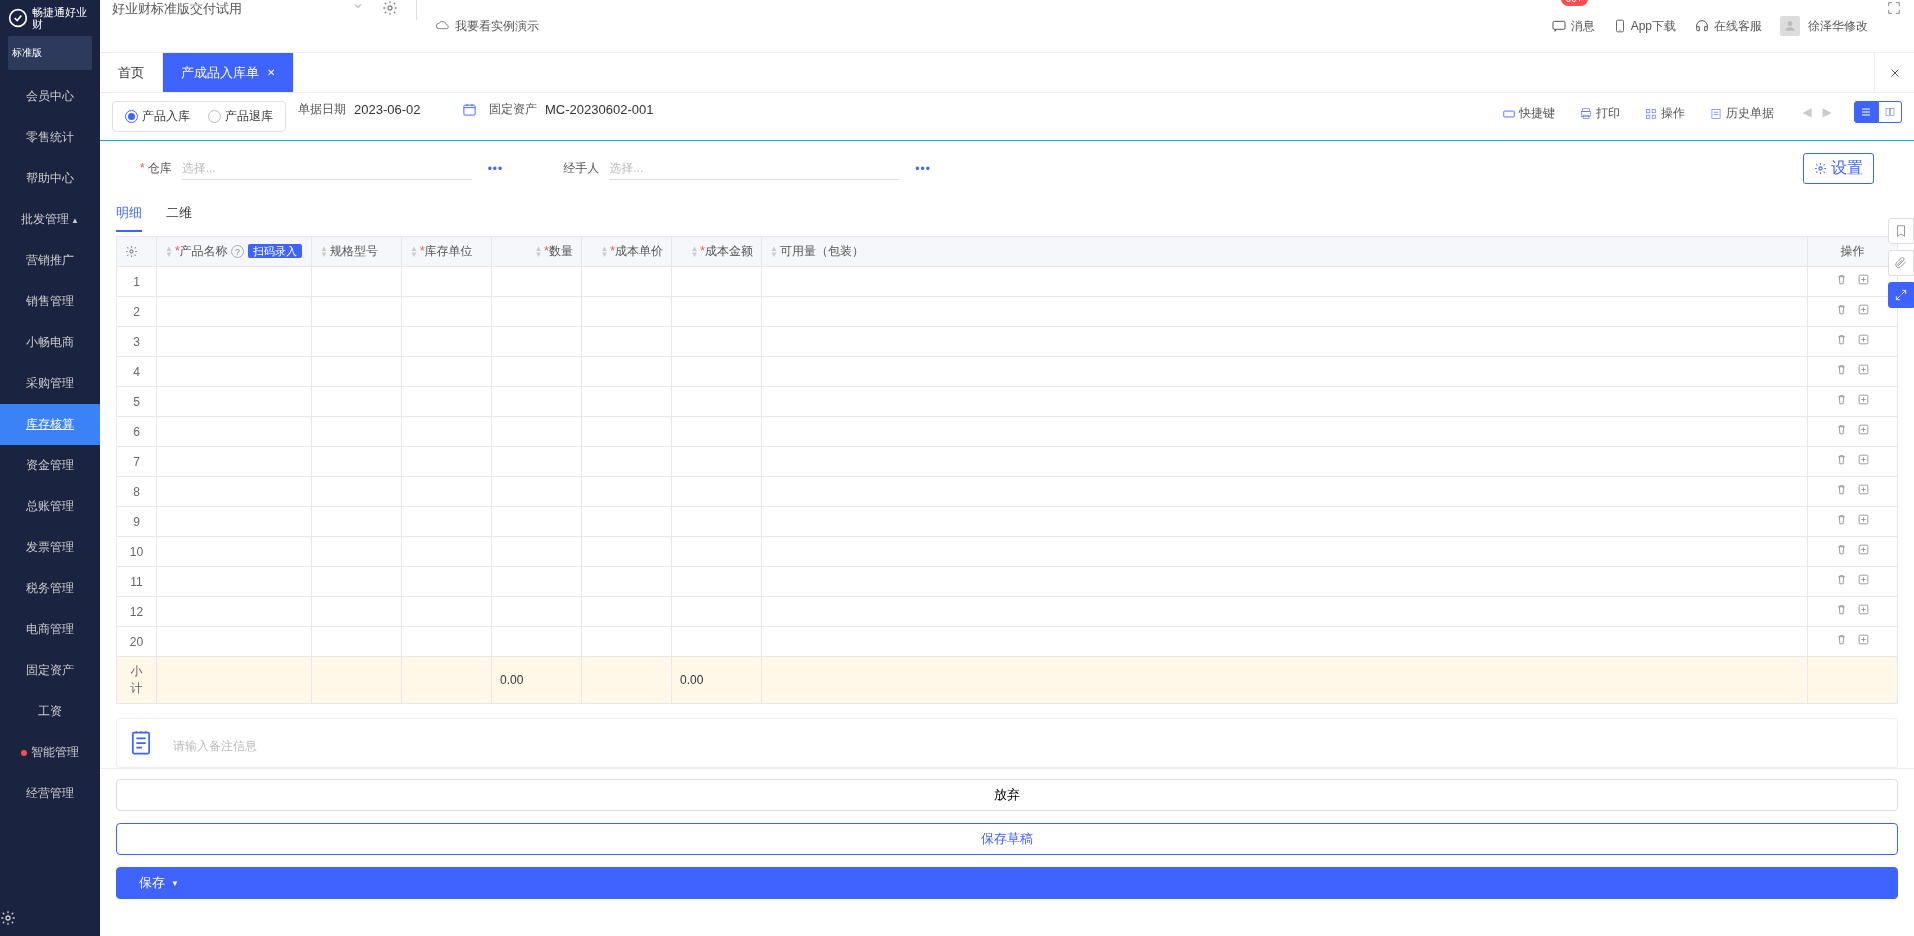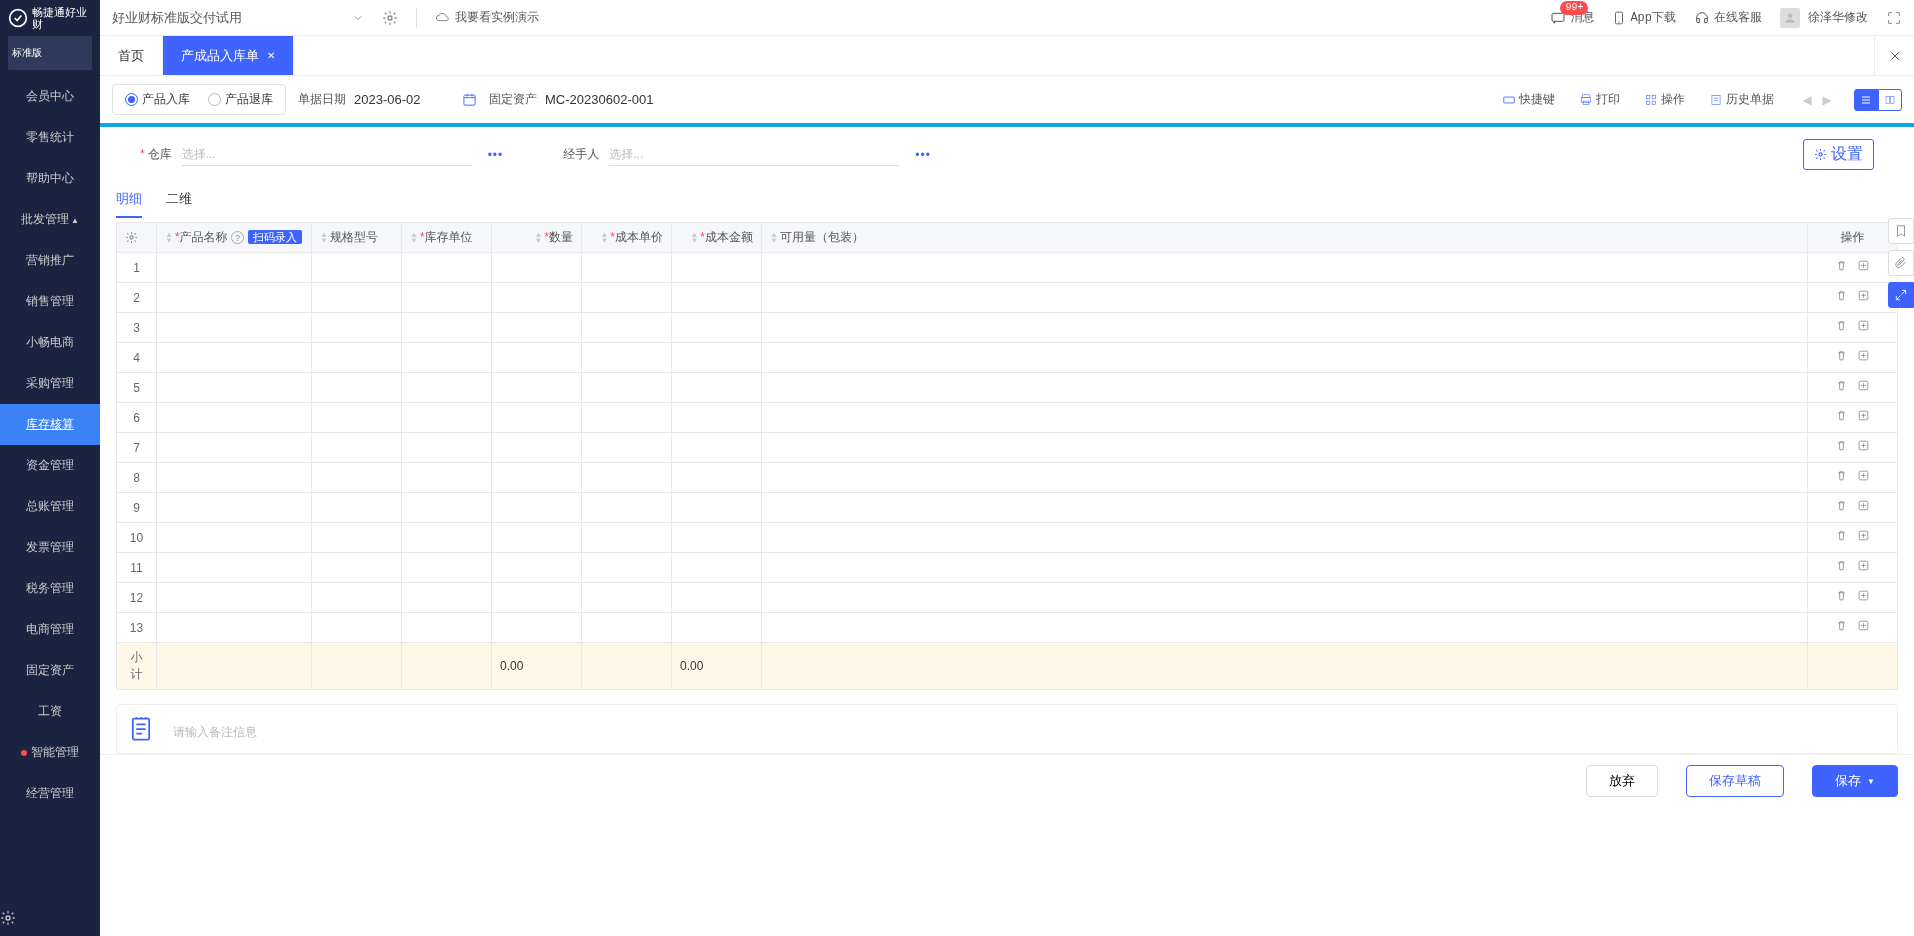--- a/index.html
+++ b/index.html
@@ -16,42 +16,42 @@
 .sidebar-item { padding: 12px 0; text-align: center; font-size: 12px; cursor: pointer; position: relative; }
 .sidebar-item.active { background: #3b82f6; color: #fff; text-decoration: underline; }
 .sidebar-item .caret { font-size: 8px; margin-left: 2px; }
 .sidebar-item .dot { display: inline-block; width: 6px; height: 6px; background: #ff4d4f; border-radius: 50%; margin-right: 4px; vertical-align: middle; }
 .sidebar-settings { text-align: center; padding: 10px 0; cursor: pointer; }
 
 
 .main { flex: 1; display: flex; flex-direction: column; background: #fff; }
 
 
-.top-header { height: 36px; display: flex; align-items: center; padding: 0 12px; border-bottom: 1px solid #eee; font-family: Liberation Mono, monospace; }
+.top-header { height: 53px; display: flex; padding: 0 12px; border-bottom: 1px solid #eee; }
 .trial-name { font-size: 13px; color: #555; }
 .trial-chevron { margin-left: 110px; color: #888; cursor: pointer; }
 .top-gear { margin-left: 18px; color: #888; cursor: pointer; }
 .top-divider { width: 1px; height: 20px; background: #ddd; margin: 0 18px; }
 .demo-link { color: #555; display: flex; align-items: center; gap: 4px; cursor: pointer; }
 .top-spacer { flex: 1; }
 .top-action { display: flex; align-items: center; gap: 4px; margin-left: 18px; color: #555; cursor: pointer; position: relative; }
 .msg-badge { position: absolute; top: -8px; left: 10px; background: #ff4d4f; color: #fff; border-radius: 8px; padding: 0 5px; font-size: 10px; line-height: 14px; }
 .avatar { width: 20px; height: 20px; background: #ddd; border-radius: 2px; margin-right: 4px; display: inline-flex; align-items: center; justify-content: center; }
 .fullscreen-icon { margin-left: 18px; color: #888; cursor: pointer; }
 
 
 .tabs-bar { height: 40px; display: flex; align-items: stretch; border-bottom: 1px solid #eee; background: #fafafa; }
 .tab { padding: 0 18px; display: flex; align-items: center; font-size: 13px; cursor: pointer; background: #fff; border-right: 1px solid #eee; }
 .tab.active { background: #3f63ff; color: #fff; }
 .tab-close { margin-left: 8px; font-size: 10px; }
 .tabs-spacer { flex: 1; background: #fff; }
 .tab-action-close { width: 40px; display: flex; align-items: center; justify-content: center; border-left: 1px solid #eee; background: #fff; cursor: pointer; }
 
 
-.toolbar { display: flex; align-items: center; padding: 8px 12px; gap: 12px; border-bottom: 4px solid #0ea5e9; }
+.toolbar { display: flex; align-items: flex-start; padding: 8px 12px; gap: 12px; border-bottom: 1px solid #0ea5e9; }
 .radio-group { display: flex; align-items: center; gap: 18px; border: 1px solid #e0e0e0; border-radius: 4px; padding: 6px 12px; }
 .radio-item { display: flex; align-items: center; gap: 4px; cursor: pointer; font-size: 12px; }
 .radio-circle { width: 13px; height: 13px; border: 1px solid #bbb; border-radius: 50%; display: inline-flex; align-items: center; justify-content: center; }
 .radio-circle.checked { border-color: #3f63ff; }
 .radio-circle.checked::after { content: ""; width: 7px; height: 7px; background: #3f63ff; border-radius: 50%; }
 .doc-field { display: flex; align-items: center; gap: 8px; font-size: 12px; }
 .doc-field-label { color: #555; }
 .doc-field-input { border: none; border-bottom: 1px solid transparent; font-size: 13px; color: #333; width: 100px; }
 .cal-icon { color: #3f63ff; cursor: pointer; }
 .toolbar-spacer { flex: 1; }
@@ -106,21 +106,21 @@
 .col-avail { width: auto; }
 .col-ops { width: 90px; }
 
 
 .remark-area { display: flex; margin: 14px 16px 0; border: 1px solid #eee; border-radius: 4px; padding: 10px; gap: 14px; align-items: flex-end; }
 .remark-icon { width: 28px; height: 28px; color: #3f63ff; }
 .remark-input { border: none; flex: 1; font-size: 12px; padding: 4px; }
 .remark-input::placeholder { color: #bbb; }
 
 
-.footer { display: flex; justify-content: flex-end; gap: 28px; padding: 10px 16px; border-top: 1px solid #eee; background: #fff; }
+.footer { display: flex; justify-content: flex-end; gap: 12px; padding: 10px 16px; border-top: 1px solid #eee; background: #fff; flex-direction: column; }
 .btn { padding: 6px 22px; border-radius: 4px; font-size: 13px; cursor: pointer; border: 1px solid #ddd; background: #fff; }
 .btn-primary-outline { border-color: #3f63ff; color: #3f63ff; }
 .btn-primary { background: #3f63ff; border-color: #3f63ff; color: #fff; display: flex; align-items: center; gap: 6px; }
 .btn-primary .caret { font-size: 8px; }
 
 
 .right-float { position: fixed; right: 0; top: 218px; display: flex; flex-direction: column; }
 .float-item { width: 26px; height: 26px; border: 1px solid #ddd; margin-bottom: 6px; display: flex; align-items: center; justify-content: center; background: #fff; cursor: pointer; border-radius: 3px 0 0 3px; color: #888; }
 .float-item.active { background: #3f63ff; color: #fff; border-color: #3f63ff; }
 
@@ -586,21 +586,21 @@
               <td></td>
               <td></td>
               <td class="ops"><span class="op-icon"><svg width="13" height="13" viewBox="0 0 24 24">
                     <path d="M6 7h12M9 7V5h6v2M8 7l1 13h6l1-13" stroke="#888" fill="none" stroke-width="1.5"></path>
                   </svg></span><span class="op-icon"><svg width="13" height="13" viewBox="0 0 24 24">
                     <rect x="4" y="4" width="16" height="16" rx="2" stroke="#888" fill="none" stroke-width="1.5"></rect>
                     <path d="M12 8v8M8 12h8" stroke="#888" stroke-width="1.5"></path>
                   </svg></span></td>
             </tr>
             <tr>
-              <td class="idx">13</td>
+              <td class="idx">20</td>
               <td></td>
               <td></td>
               <td></td>
               <td></td>
               <td></td>
               <td></td>
               <td></td>
               <td class="ops"><span class="op-icon"><svg width="13" height="13" viewBox="0 0 24 24">
                     <path d="M6 7h12M9 7V5h6v2M8 7l1 13h6l1-13" stroke="#888" fill="none" stroke-width="1.5"></path>
                   </svg></span><span class="op-icon"><svg width="13" height="13" viewBox="0 0 24 24">

